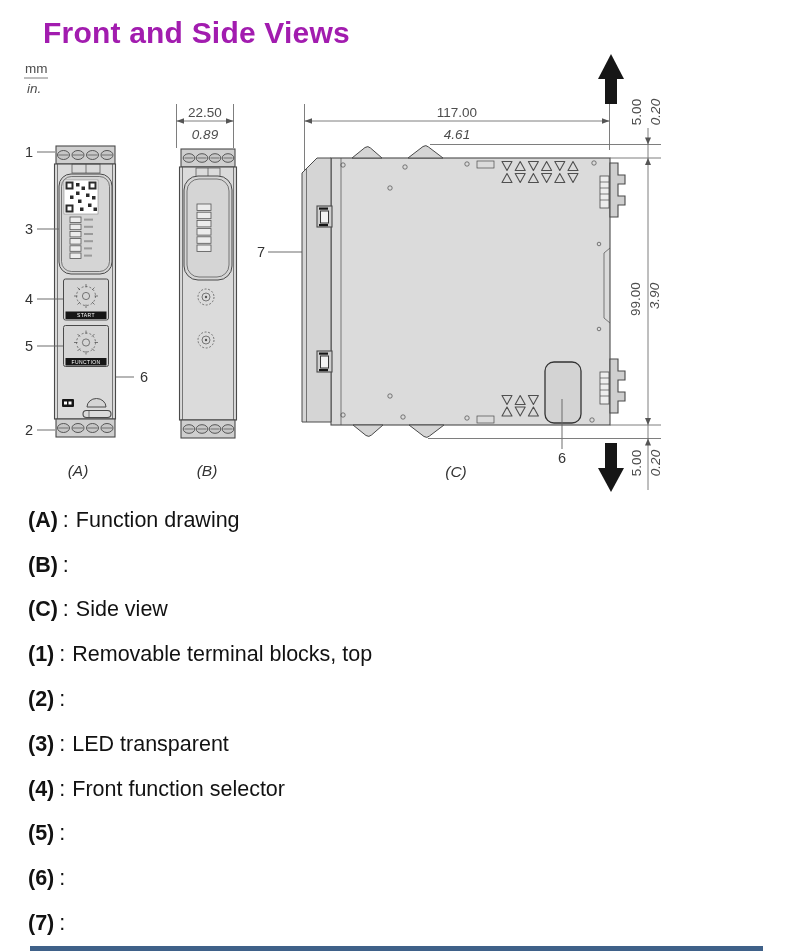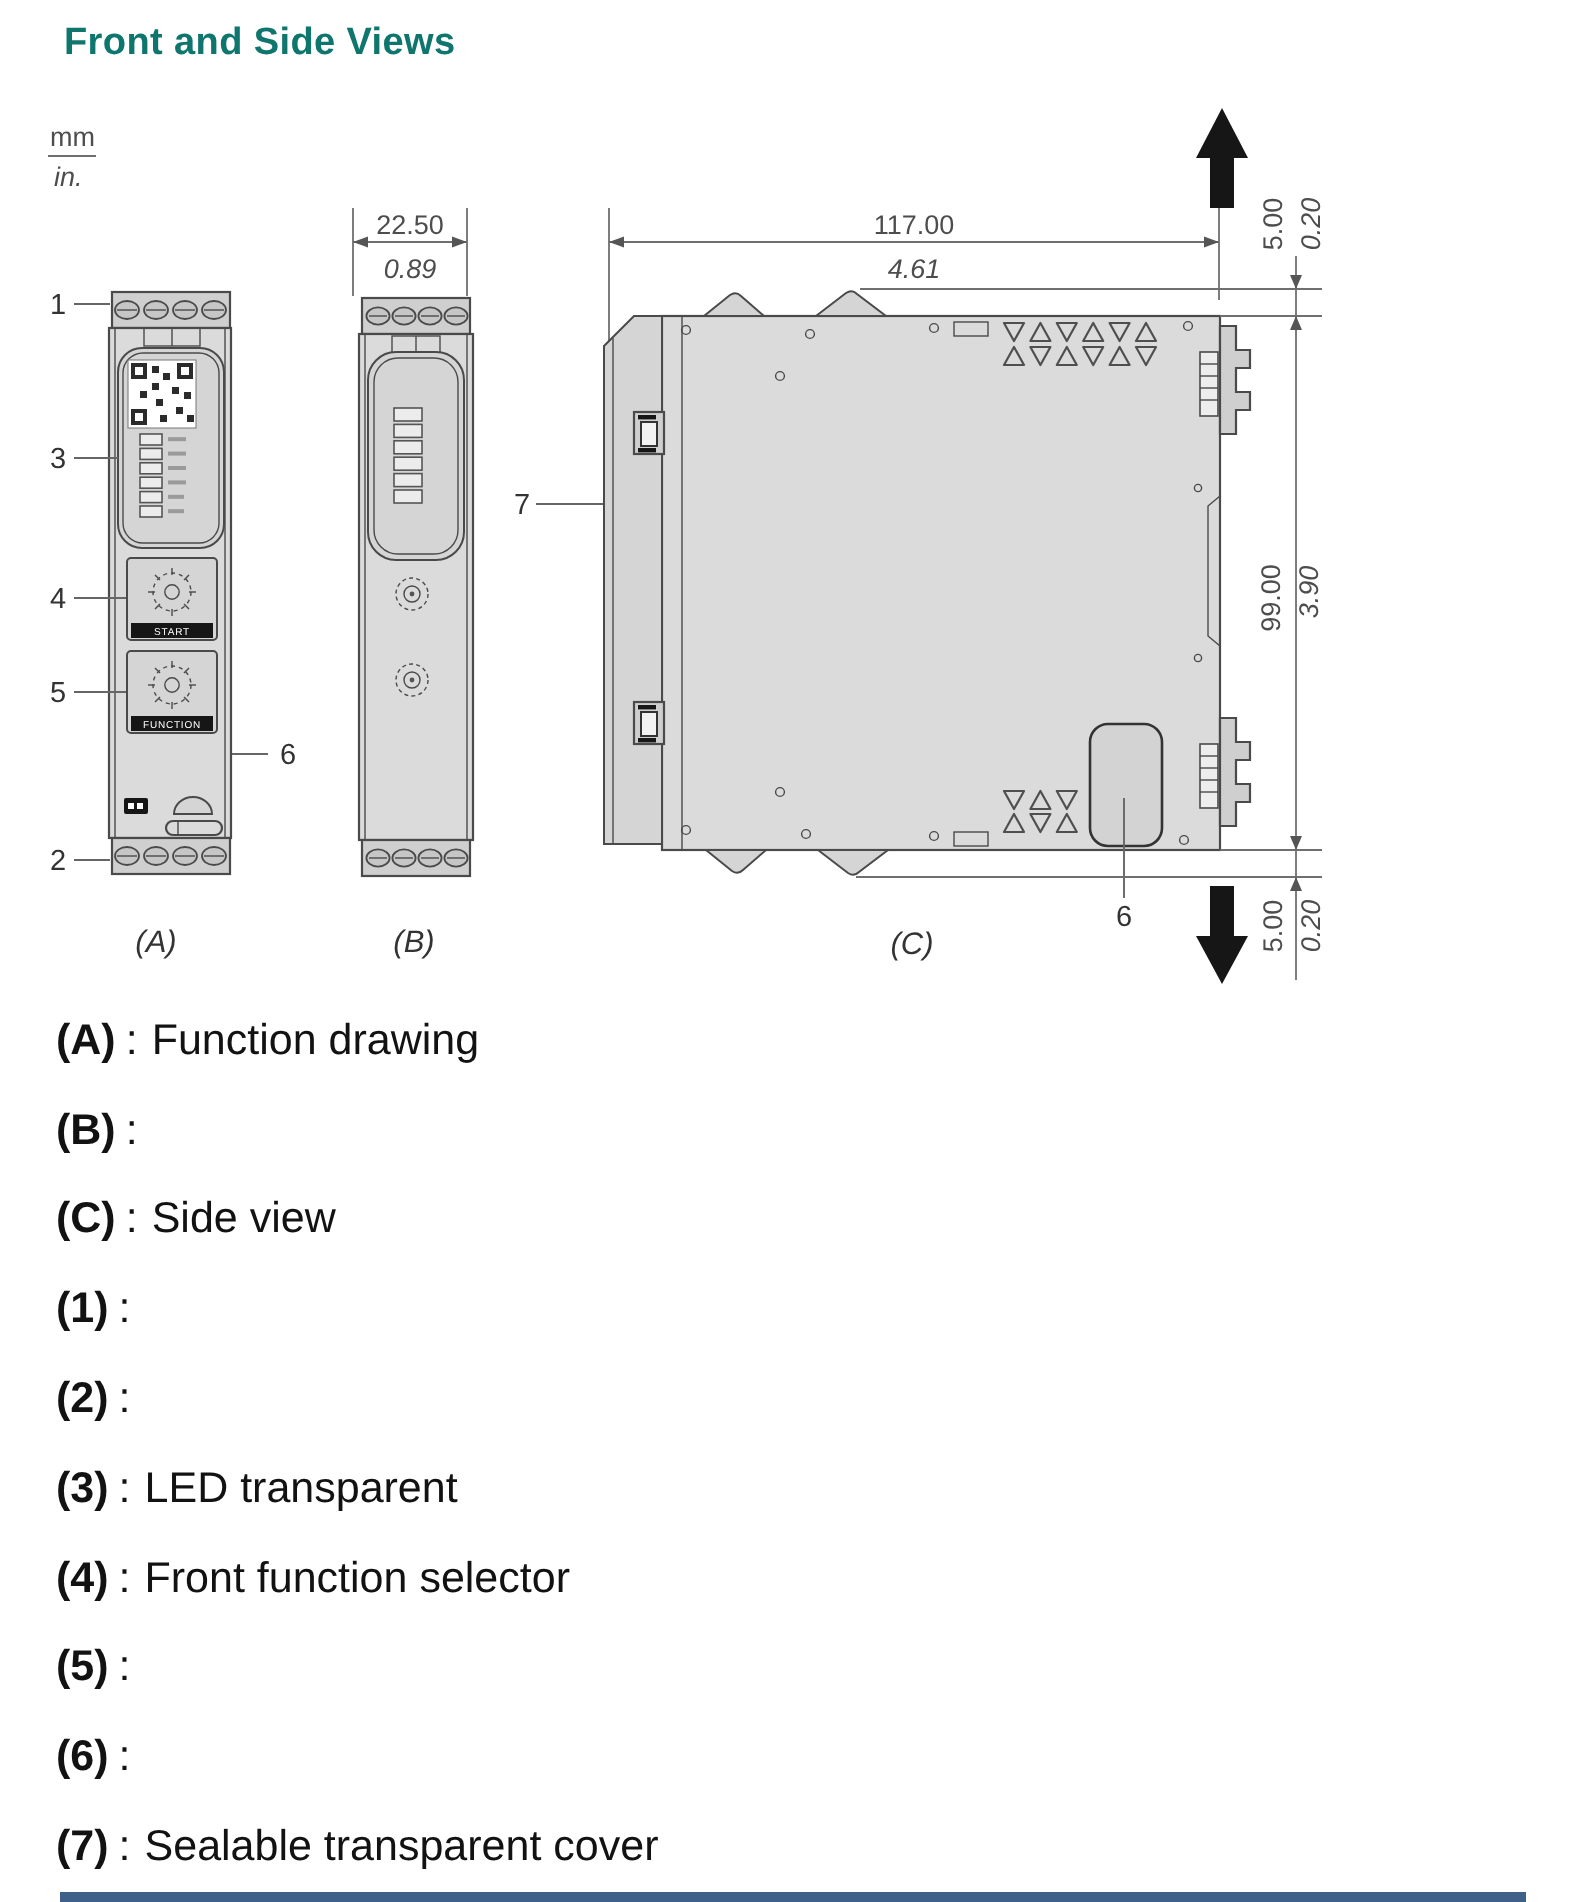--- a/index.html
+++ b/index.html
@@ -1,18 +1,18 @@
 <!DOCTYPE html>
 <html><head>
 <meta charset="utf-8">
 <style>
   html,body{margin:0;padding:0;}
   body{width:797px;height:951px;background:#ffffff;font-family:"Liberation Sans",sans-serif;position:relative;overflow:hidden;}
   .canvas{position:absolute;inset:0;}
-  h1.page-title{position:absolute;top:0px;left:28px;margin:4px;font-size:19px;line-height:36px;font-weight:bold;color:#0f766e;letter-spacing:.2px;}
+  h1.page-title{position:absolute;top:0px;left:28px;margin:15px;font-size:30px;line-height:36px;font-weight:bold;color:#a21caf;letter-spacing:.2px;}
   svg.drawing{position:absolute;top:0;left:0;}
   
   .fillbody{fill:#dbdbdb;stroke:#4a4a4a;stroke-width:1.1;}
   .fillterm{fill:#cfcfcf;stroke:#4a4a4a;stroke-width:1.1;}
   .fillpanel{fill:#d5d5d5;stroke:#4a4a4a;stroke-width:1;}
   .screw{fill:#c6c6c6;stroke:#4a4a4a;stroke-width:.9;}
   .thin{stroke:#4a4a4a;stroke-width:.7;fill:none;}
   .med{stroke:#4a4a4a;stroke-width:1.1;fill:none;}
   .vent{stroke:#4f4f4f;stroke-width:1.1;fill:none;stroke-linejoin:round;}
   .dimline{stroke:#6f6f6f;stroke-width:.9;fill:none;}
@@ -391,20 +391,21 @@
         <span class="legend-sep">:</span>
     </div>
     <div class="legend-row">
       <span class="legend-key">(C)</span>
         <span class="legend-sep">:</span>
         <span class="legend-text">Side view</span>
     </div>
     <div class="legend-row">
       <span class="legend-key">(1)</span>
         <span class="legend-sep">:</span>
+        <span class="legend-text">Removable terminal blocks, top</span>
     </div>
     <div class="legend-row">
       <span class="legend-key">(2)</span>
         <span class="legend-sep">:</span>
     </div>
     <div class="legend-row">
       <span class="legend-key">(3)</span>
         <span class="legend-sep">:</span>
         <span class="legend-text">LED transparent</span>
     </div>
@@ -417,18 +418,17 @@
       <span class="legend-key">(5)</span>
         <span class="legend-sep">:</span>
     </div>
     <div class="legend-row">
       <span class="legend-key">(6)</span>
         <span class="legend-sep">:</span>
     </div>
     <div class="legend-row">
       <span class="legend-key">(7)</span>
         <span class="legend-sep">:</span>
-        <span class="legend-text">Sealable transparent cover</span>
     </div>
   </div>
 
   <div class="footer-bar"></div>
 </div>
 
 </body></html>

